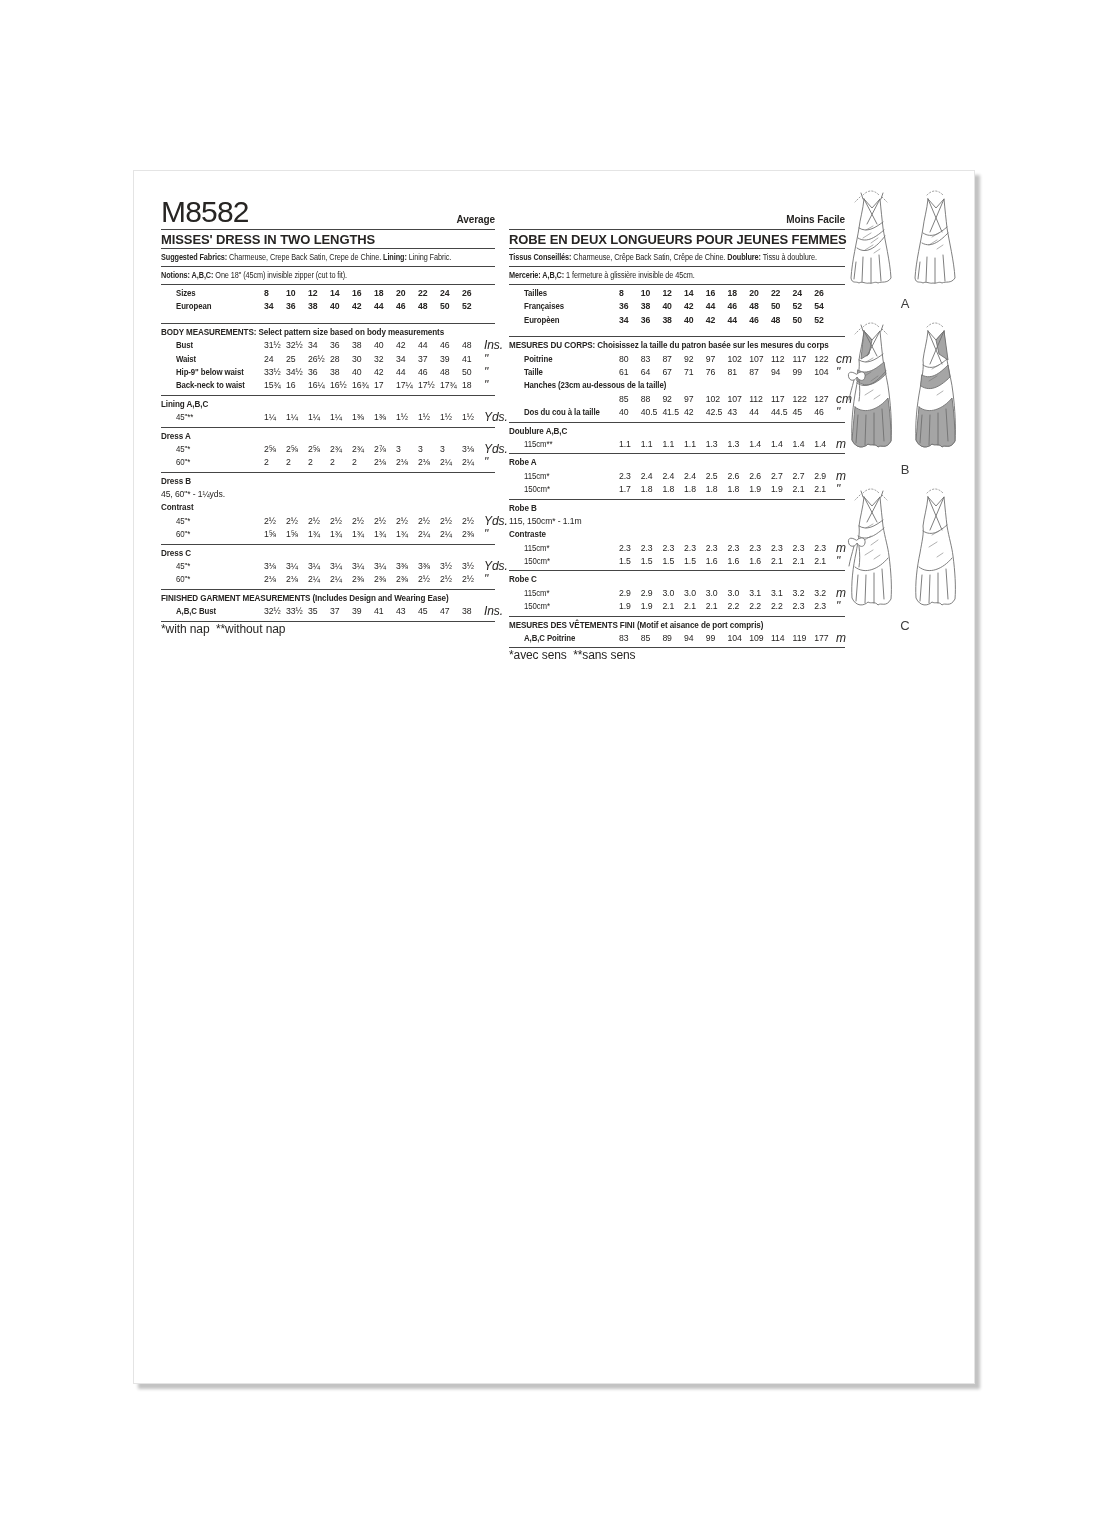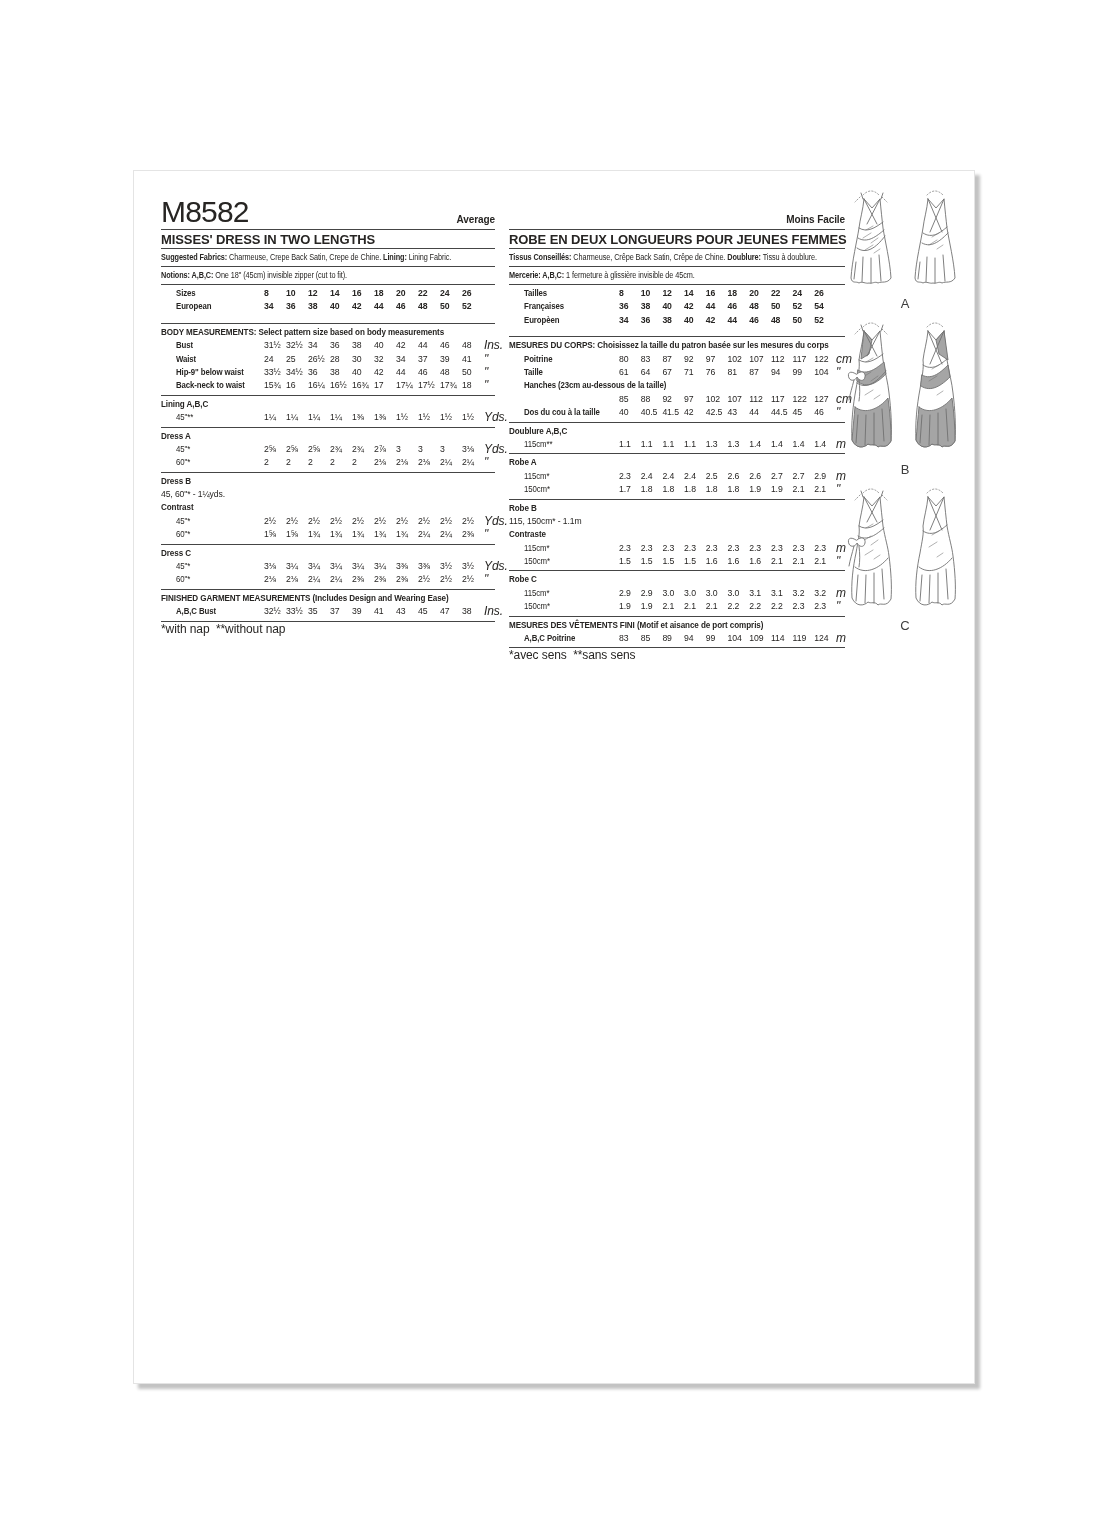--- a/index.html
+++ b/index.html
@@ -535,21 +535,21 @@
             <span class="lbl">A,B,C Poitrine</span>
             <span class="val">83</span>
             <span class="val">85</span>
             <span class="val">89</span>
             <span class="val">94</span>
             <span class="val">99</span>
             <span class="val">104</span>
             <span class="val">109</span>
             <span class="val">114</span>
             <span class="val">119</span>
-            <span class="val">124</span>
+            <span class="val">177</span>
             <span class="unit">m</span>
           </div>
         </div>
       <hr class="rule">
       <div class="fn">*avec sens&nbsp;&nbsp;**sans sens</div>
     </div>
 
     <div class="rail">
 
       <figure>

